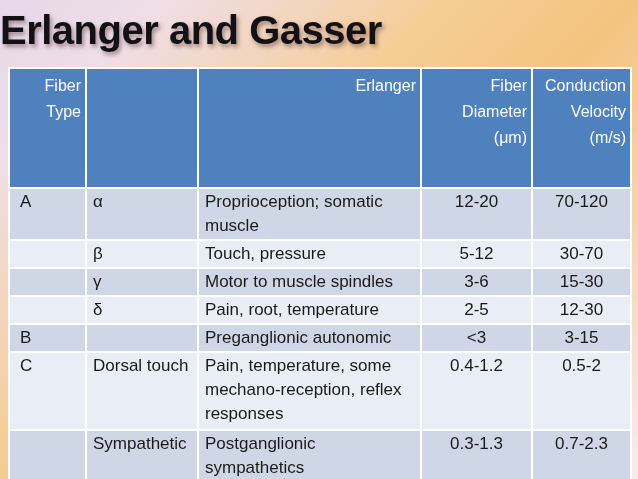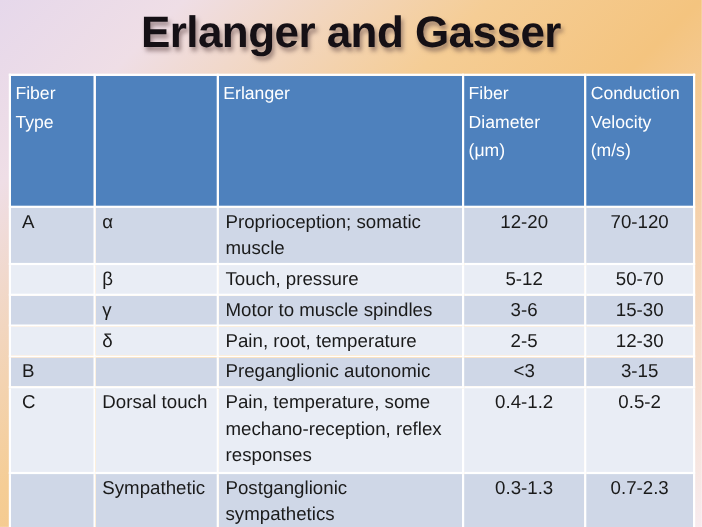--- a/index.html
+++ b/index.html
@@ -12,21 +12,20 @@
       #efdee6 15%,
       #f5cd95 40%,
       #f4c47f 57%,
       #f5cfa6 72%,
       #f7ebef 100%);
     position: relative;
   }
   .title {
     margin: 0;
     padding-top: 8px;
-    text-align: center;
     font-size: 40px;
     font-weight: 700;
     letter-spacing: -0.5px;
     color: var(--title_text, #151015);
     text-shadow: 2px 3px 4px rgba(95, 70, 70, 0.55);
   }
   table.fiber-table {
     position: absolute;
     left: 8px; top: 67px;
     width: 622px;
@@ -38,21 +37,21 @@
   .fiber-table th, .fiber-table td {
     border: 2px solid #ffffff;
     vertical-align: top;
     line-height: 24px;
     overflow: hidden;
   }
   .fiber-table thead th {
     background: var(--header_bg, #4e81bd);
     color: var(--header_text, #ffffff);
     font-weight: 400;
-    text-align: left;
+    text-align: right;
     height: 114px;
     padding: 4px 4px 0 4px;
     font-size: 16px;
     line-height: 26px;
   }
   .fiber-table tbody td {
     padding: 1px 6px;
     background: var(--band_light, #e9edf5);
   }
   .fiber-table tbody tr:nth-child(odd) td {
@@ -94,21 +93,21 @@
       <td>α</td>
       <td>Proprioception; somatic muscle</td>
       <td>12-20</td>
       <td>70-120</td>
     </tr>
     <tr class="row-h2">
       <td></td>
       <td>β</td>
       <td>Touch, pressure</td>
       <td>5-12</td>
-      <td>50-70</td>
+      <td>30-70</td>
     </tr>
     <tr class="row-h2">
       <td></td>
       <td>γ</td>
       <td>Motor to muscle spindles</td>
       <td>3-6</td>
       <td>15-30</td>
     </tr>
     <tr class="row-h2">
       <td></td>

